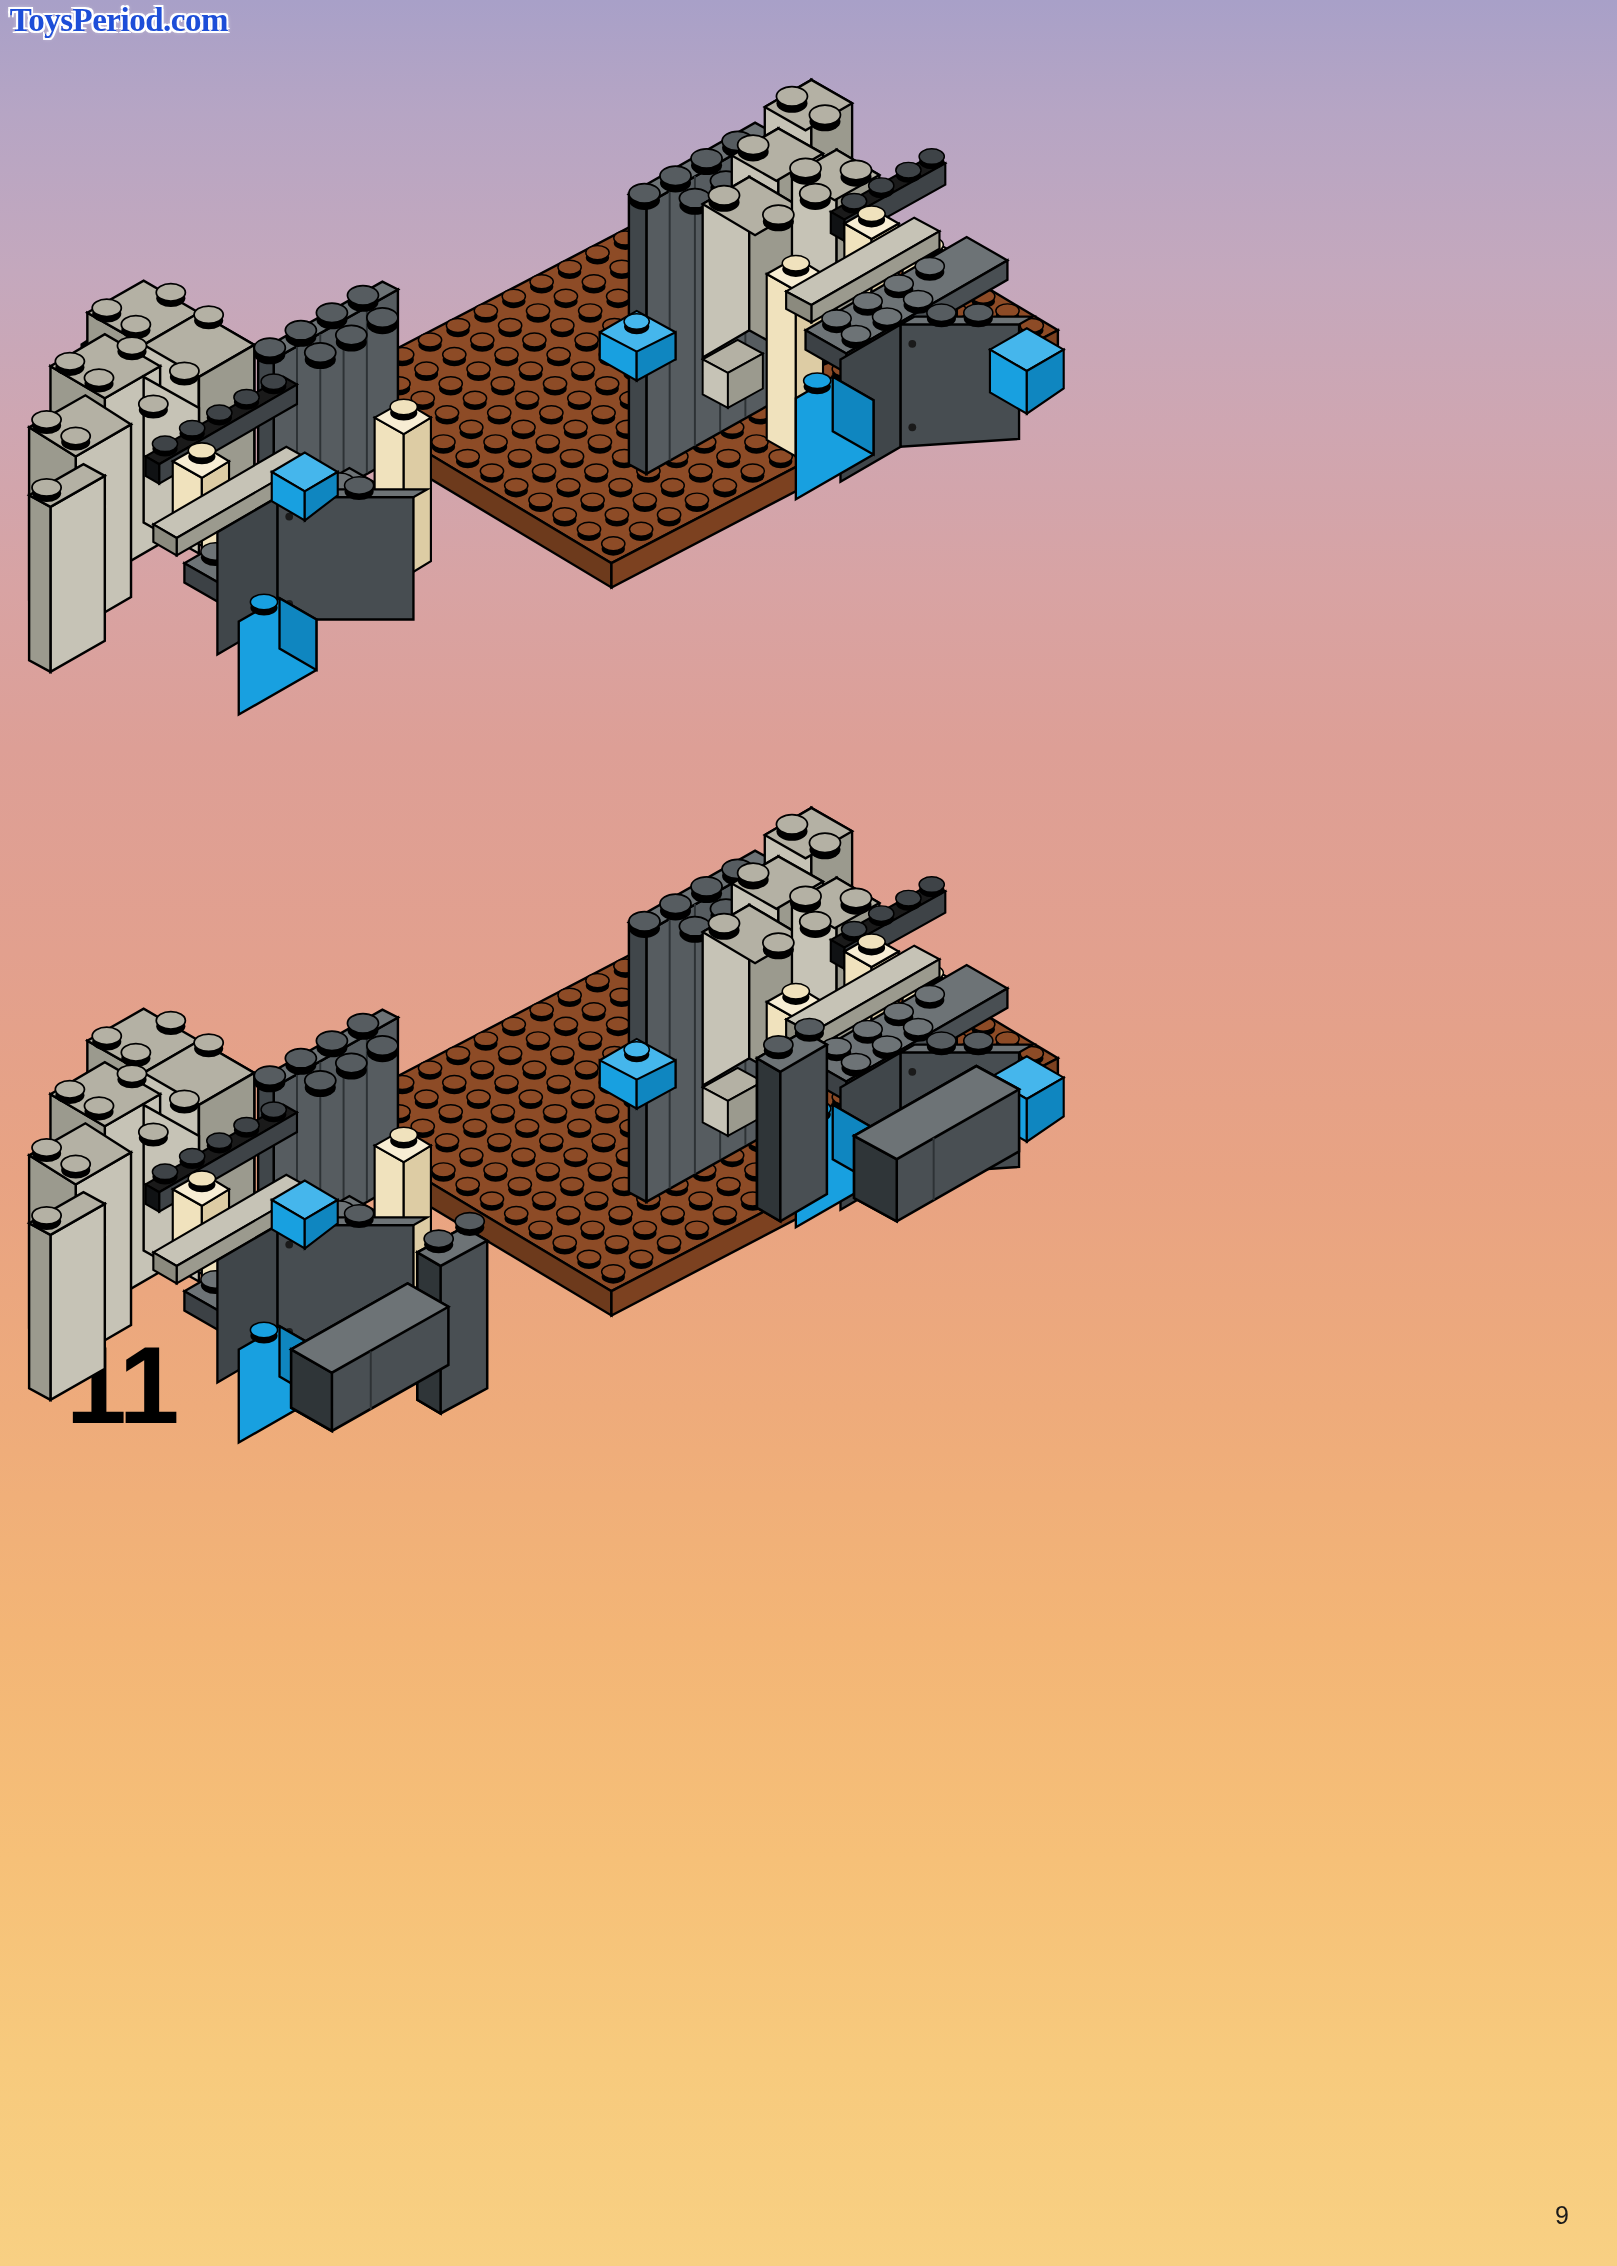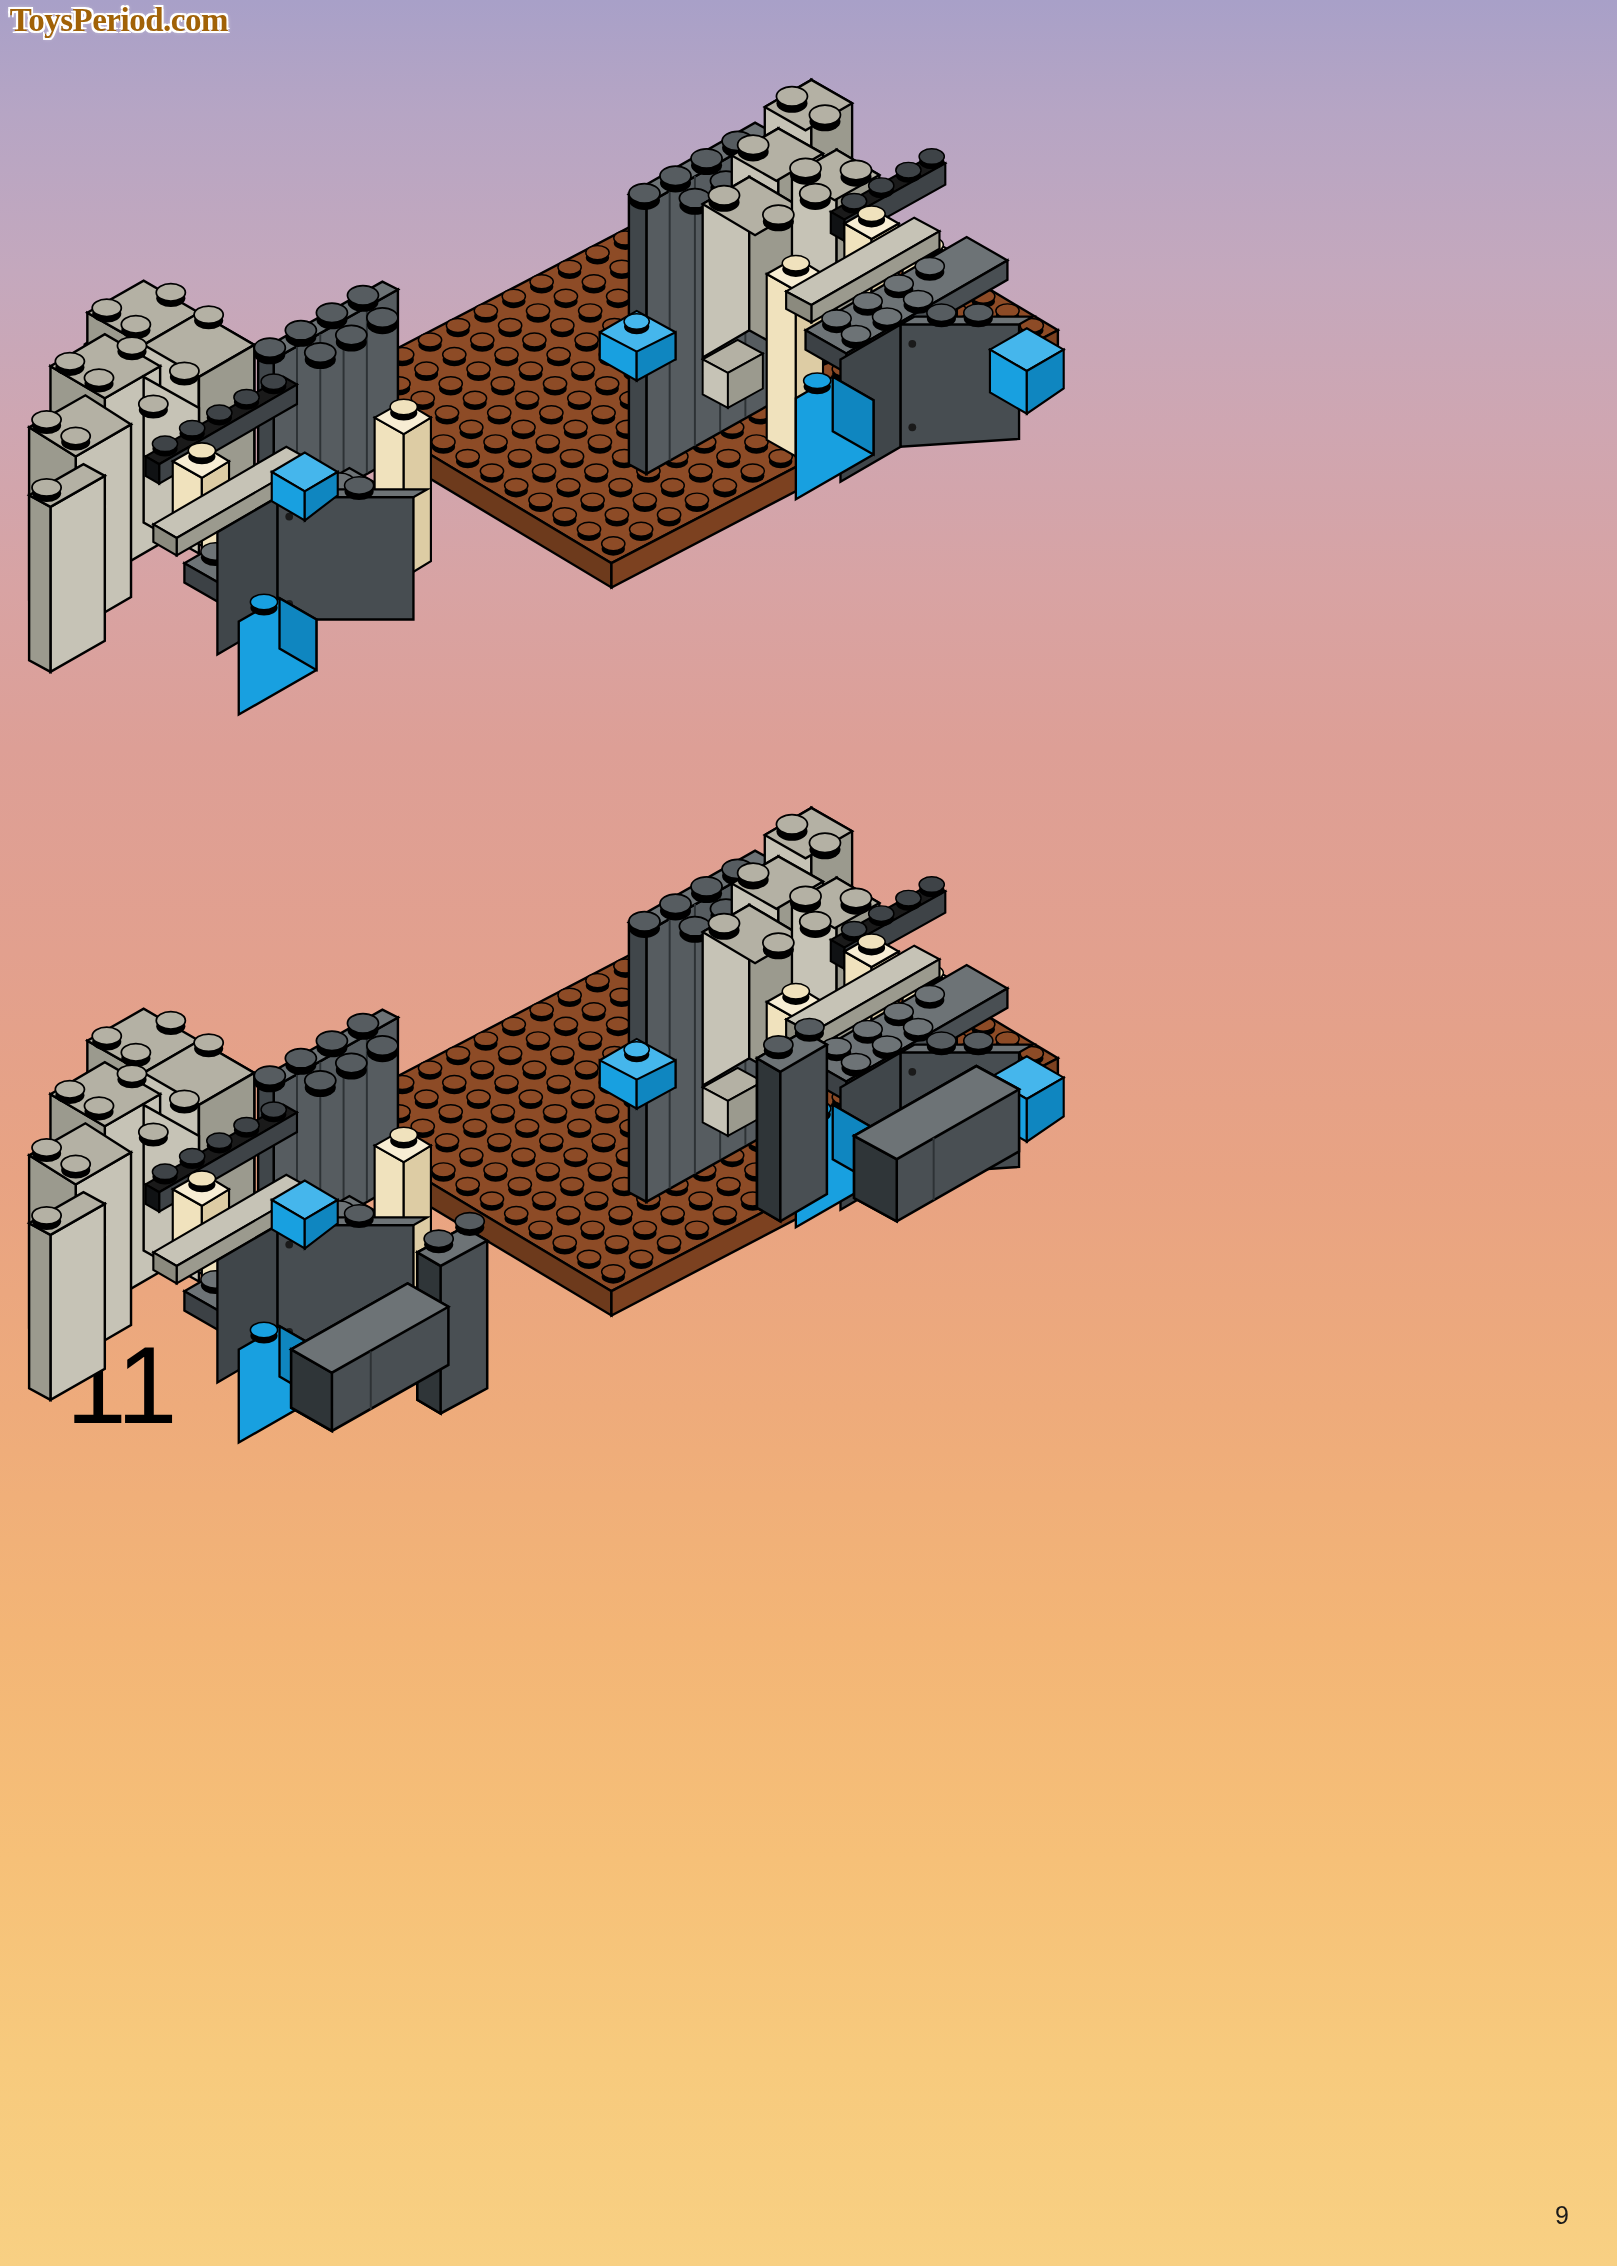--- a/index.html
+++ b/index.html
@@ -19,31 +19,31 @@
       #f3b576 72%,
       #f6c078 82%,
       #f7ca7d 91%,
       #f8d083 100%);
     position:relative;
   }
   .watermark{
     position:absolute;left:9.7px;top:1.9px;
     font-size:33px;font-weight:bold;
     font-family:"Liberation Serif", serif;
-    color:#a16207;
+    color:#1d4ed8;
     letter-spacing:-0.5px;
     text-shadow:
       -1.9px -1.9px 0 #ffffff, 1.9px -1.9px 0 #ffffff,
       -1.9px 1.9px 0 #ffffff, 1.9px 1.9px 0 #ffffff,
       0 0 5.8px #ffffff;
     user-select:none;
   }
   .step-num{
     position:absolute;
-    font-size:109px;font-weight:normal;
+    font-size:109px;font-weight:bold;
     font-family:"Liberation Sans", sans-serif;
     color:#000;line-height:1;letter-spacing:-1.9px;
   }
   .page-num{
     position:absolute;right:49px;bottom:37px;
     font-size:25px;color:#1a1a1a;
     font-family:"Liberation Sans", sans-serif;
   }
   .model{position:absolute;}
   svg{display:block;}

